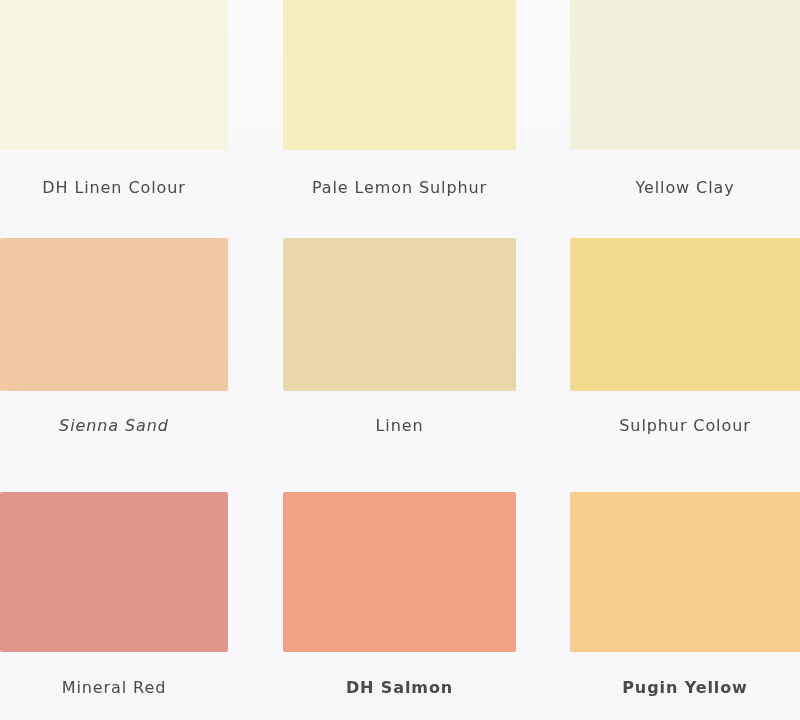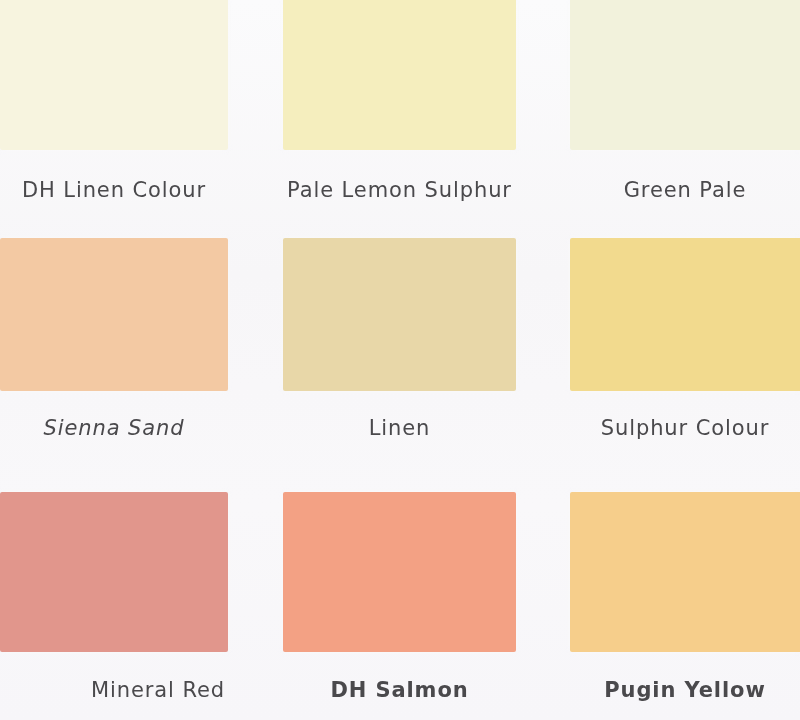--- a/index.html
+++ b/index.html
@@ -41,21 +41,21 @@
     border-radius: 2px;
     box-shadow: 0 0 5px 1px rgba(250, 250, 252, 0.55);
   }
 
   .swatch-label {
     position: absolute;
     left: 0;
     width: 100%;
     text-align: center;
     color: #4a494c;
-    font-size: 21px;
+    font-size: 16px;
     letter-spacing: 0.9px;
     white-space: nowrap;
     font-family: "DejaVu Sans", "Liberation Sans", sans-serif;
   }
 
   
   .row-1 .swatch-chip  { height: 152px; top: -2px; }
   .row-1 .swatch-label { top: 178px; }
 
   .row-2 .swatch-chip  { height: 153px; top: 0; }
@@ -89,41 +89,41 @@
       <div class="swatch-label" style="color: rgb(74, 73, 76);">DH Linen Colour</div>
     </div>
 
     <div class="swatch-cell row-1 col-2">
       <div class="swatch-chip" style="background-color: rgb(245, 238, 190);"></div>
       <div class="swatch-label" style="color: rgb(74, 73, 76);">Pale Lemon Sulphur</div>
     </div>
 
     <div class="swatch-cell row-1 col-3">
       <div class="swatch-chip" style="background-color: rgb(242, 242, 220);"></div>
-      <div class="swatch-label" style="color: rgb(74, 73, 76);">Green Pale</div>
+      <div class="swatch-label" style="color: rgb(74, 73, 76);">Yellow Clay</div>
     </div>
 
     <div class="swatch-cell row-2 col-1">
       <div class="swatch-chip" style="background-color: rgb(243, 201, 163);"></div>
       <div class="swatch-label" style="color: rgb(74, 73, 76); font-style: italic;">Sienna Sand</div>
     </div>
 
     <div class="swatch-cell row-2 col-2">
       <div class="swatch-chip" style="background-color: rgb(232, 215, 168);"></div>
       <div class="swatch-label" style="color: rgb(74, 73, 76);">Linen</div>
     </div>
 
     <div class="swatch-cell row-2 col-3">
       <div class="swatch-chip" style="background-color: rgb(242, 218, 142);"></div>
       <div class="swatch-label" style="color: rgb(74, 73, 76);">Sulphur Colour</div>
     </div>
 
     <div class="swatch-cell row-3 col-1">
       <div class="swatch-chip" style="background-color: rgb(225, 150, 140);"></div>
-      <div class="swatch-label" style="color: rgb(74, 73, 76); margin-left: 44px;">Mineral Red</div>
+      <div class="swatch-label" style="color: rgb(74, 73, 76);">Mineral Red</div>
     </div>
 
     <div class="swatch-cell row-3 col-2">
       <div class="swatch-chip" style="background-color: rgb(243, 161, 132);"></div>
       <div class="swatch-label" style="color: rgb(74, 73, 76); font-weight: bold;">DH Salmon</div>
     </div>
 
     <div class="swatch-cell row-3 col-3">
       <div class="swatch-chip" style="background-color: rgb(246, 206, 139);"></div>
       <div class="swatch-label" style="color: rgb(74, 73, 76); font-weight: bold;">Pugin Yellow</div>

